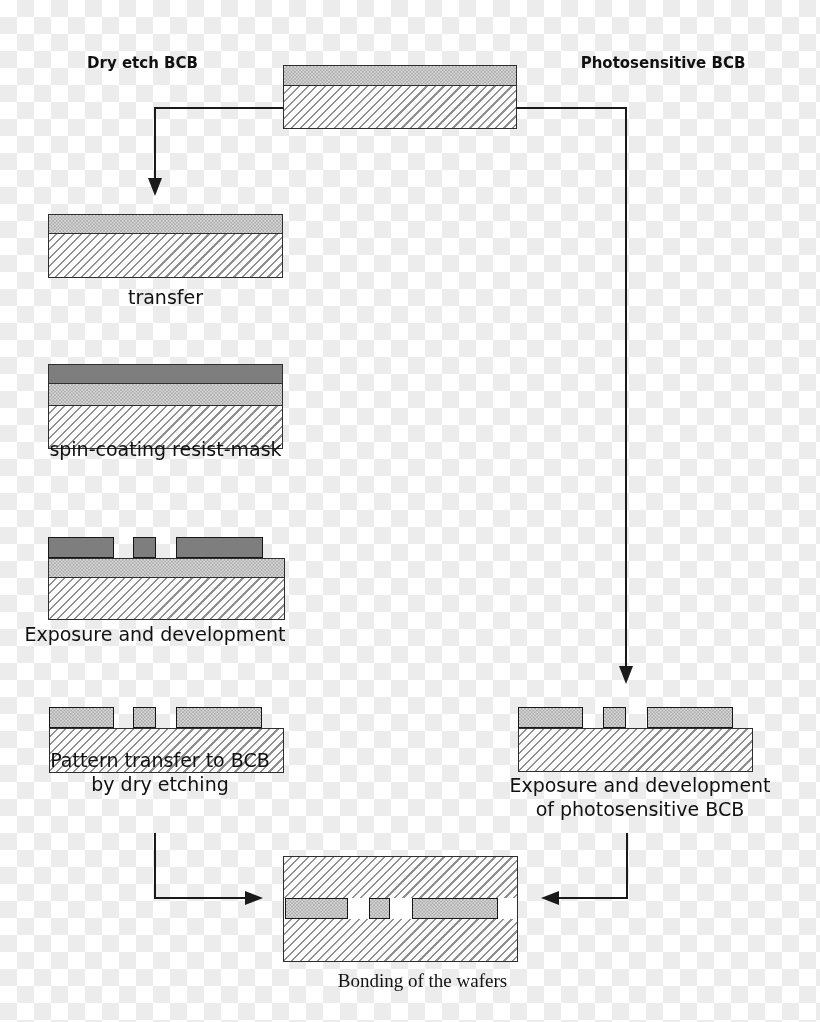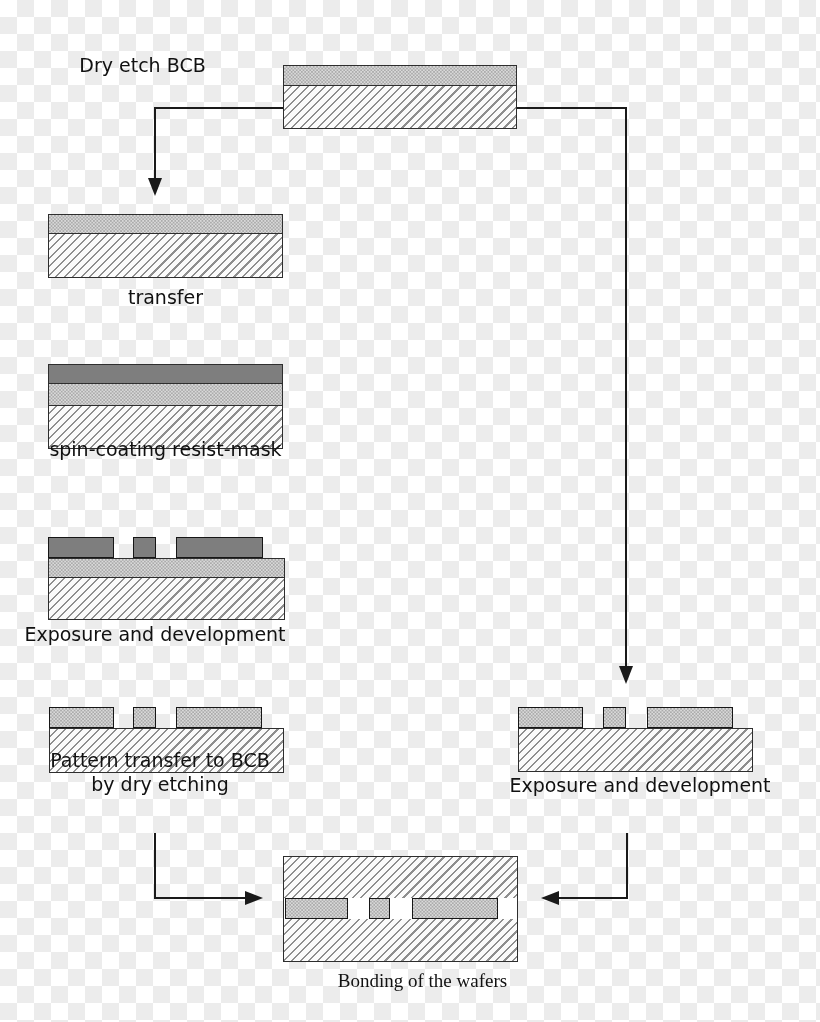--- a/index.html
+++ b/index.html
@@ -7,21 +7,21 @@
     --bcb_dot:#ababab; --hatch_line:#8f8f8f; --border:#2e2e2e; --checker:#ececec;
   }
   html,body{margin:0;padding:0;}
   body{font-family:"DejaVu Sans","Liberation Sans",sans-serif;color:var(--text);}
   .canvas{
     position:relative;width:820px;height:1022px;overflow:hidden;
     background-color:#ffffff;
     background-image:conic-gradient(var(--checker) 25%, transparent 0 50%, var(--checker) 0 75%, transparent 0);
     background-size:34px 34px;
   }
-  .hdr{position:absolute;font-size:19px;font-weight:normal;text-align:center;white-space:nowrap;}
+  .hdr{position:absolute;font-size:15px;font-weight:bold;text-align:center;white-space:nowrap;}
   .lbl{position:absolute;font-size:19px;line-height:24px;text-align:center;white-space:nowrap;}
   .wafer{position:absolute;}
   .layer{box-sizing:border-box;border:1.6px solid var(--border);}
   .layer + .layer{margin-top:-1.6px;}
   .hatch{background:repeating-linear-gradient(135deg,#fbfbfb 0 4.4px,var(--hatch_line) 4.4px 6px);}
   .bcb{
     background-color:var(--bcb_base);
     background-image:repeating-conic-gradient(var(--bcb_dot) 0% 25%, transparent 0% 50%);
     background-size:3.4px 3.4px;
   }
@@ -34,20 +34,21 @@
   .arr.down{border-left:7px solid transparent;border-right:7px solid transparent;border-top:18px solid var(--line);}
   .arr.right{border-top:7px solid transparent;border-bottom:7px solid transparent;border-left:18px solid var(--line);}
   .arr.left{border-top:7px solid transparent;border-bottom:7px solid transparent;border-right:18px solid var(--line);}
 </style>
 </head>
 <body>
 
 <div class="canvas">
 
   <div class="hdr" style="left:50px;top:54px;width:185px;">Dry etch BCB</div>
+  <div class="hdr" style="left:558px;top:54px;width:210px;">Photosensitive BCB</div>
 
   <div class="wafer" style="left:283px;top:65px;width:234px;">
     <div class="layer bcb" style="height:22px;"></div>
     <div class="layer hatch" style="height:44px;"></div>
   </div>
 
   <div class="ln" style="left:155px;top:107px;width:128px;height:2px;"></div>
   <div class="ln" style="left:154px;top:107px;width:2px;height:72px;"></div>
   <div class="arr down" style="left:148px;top:178px;"></div>
 
@@ -97,20 +98,21 @@
   <div class="wafer" style="left:518px;top:707px;width:235px;">
     <div class="row">
       <div class="blk bcb" style="left:0px;width:65px;"></div>
       <div class="blk bcb" style="left:85px;width:23px;"></div>
       <div class="blk bcb" style="left:129px;width:86px;"></div>
     </div>
     <div class="layer hatch" style="height:44px;"></div>
   </div>
   <div class="lbl" style="left:495px;top:773px;width:290px;">
     <div>Exposure and development</div>
+    <div>of photosensitive BCB</div>
   </div>
 
   <div class="ln" style="left:154px;top:833px;width:2px;height:66px;"></div>
   <div class="ln" style="left:154px;top:897px;width:92px;height:2px;"></div>
   <div class="arr right" style="left:245px;top:891px;"></div>
 
   <div class="ln" style="left:626px;top:833px;width:2px;height:66px;"></div>
   <div class="ln" style="left:559px;top:897px;width:68px;height:2px;"></div>
   <div class="arr left" style="left:541px;top:891px;"></div>
 

